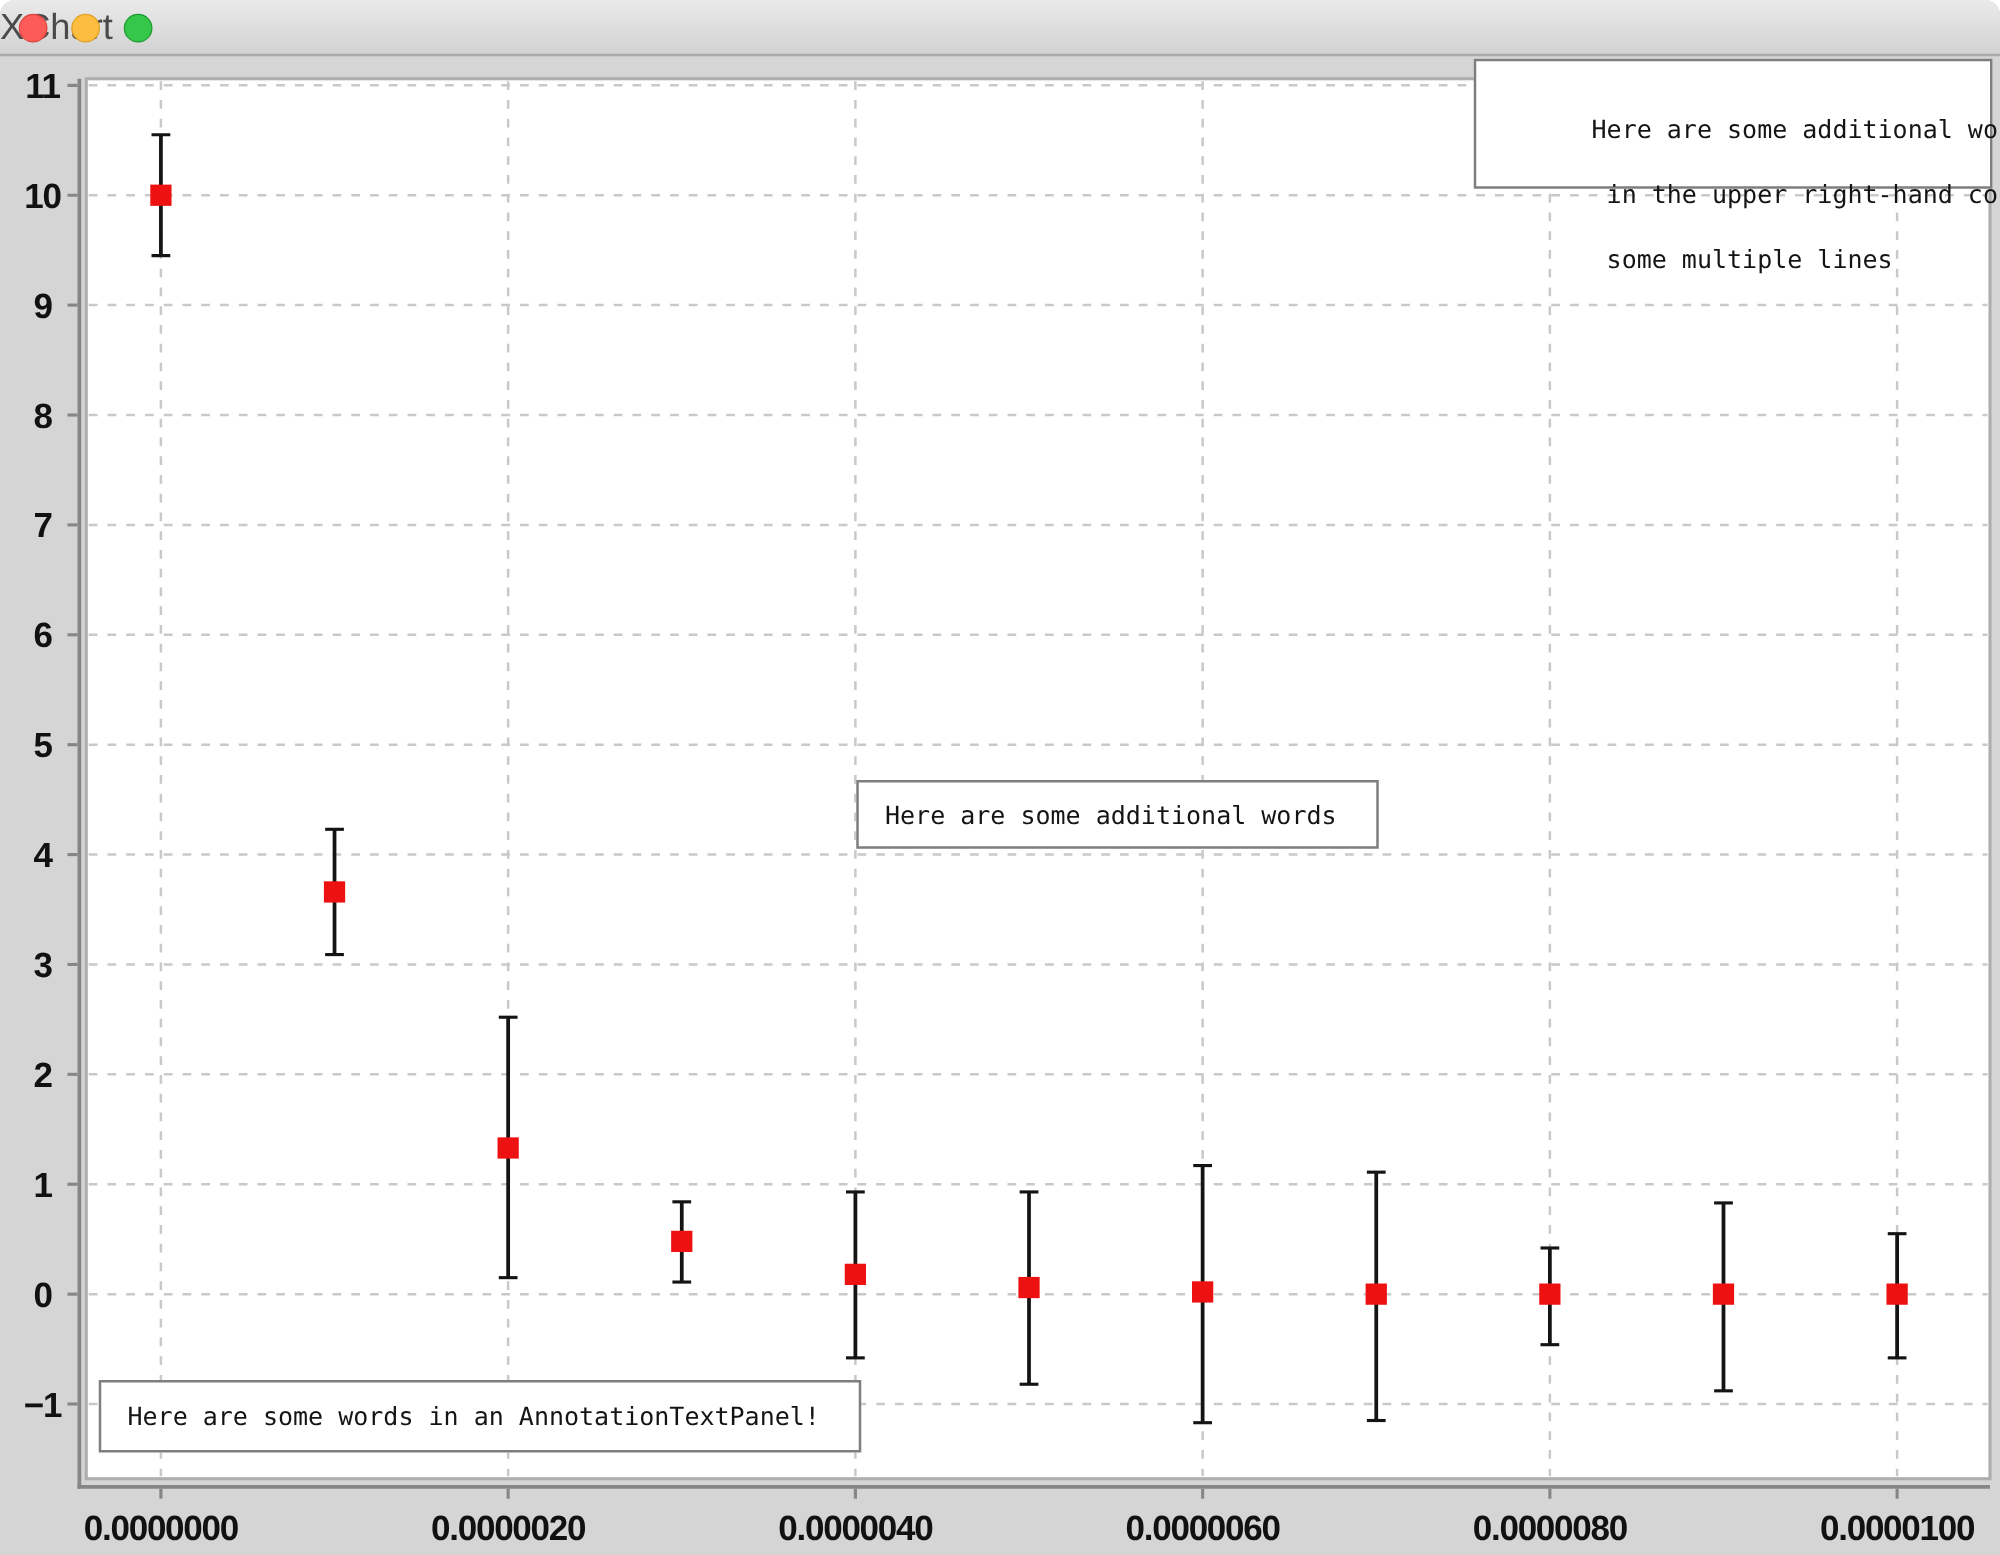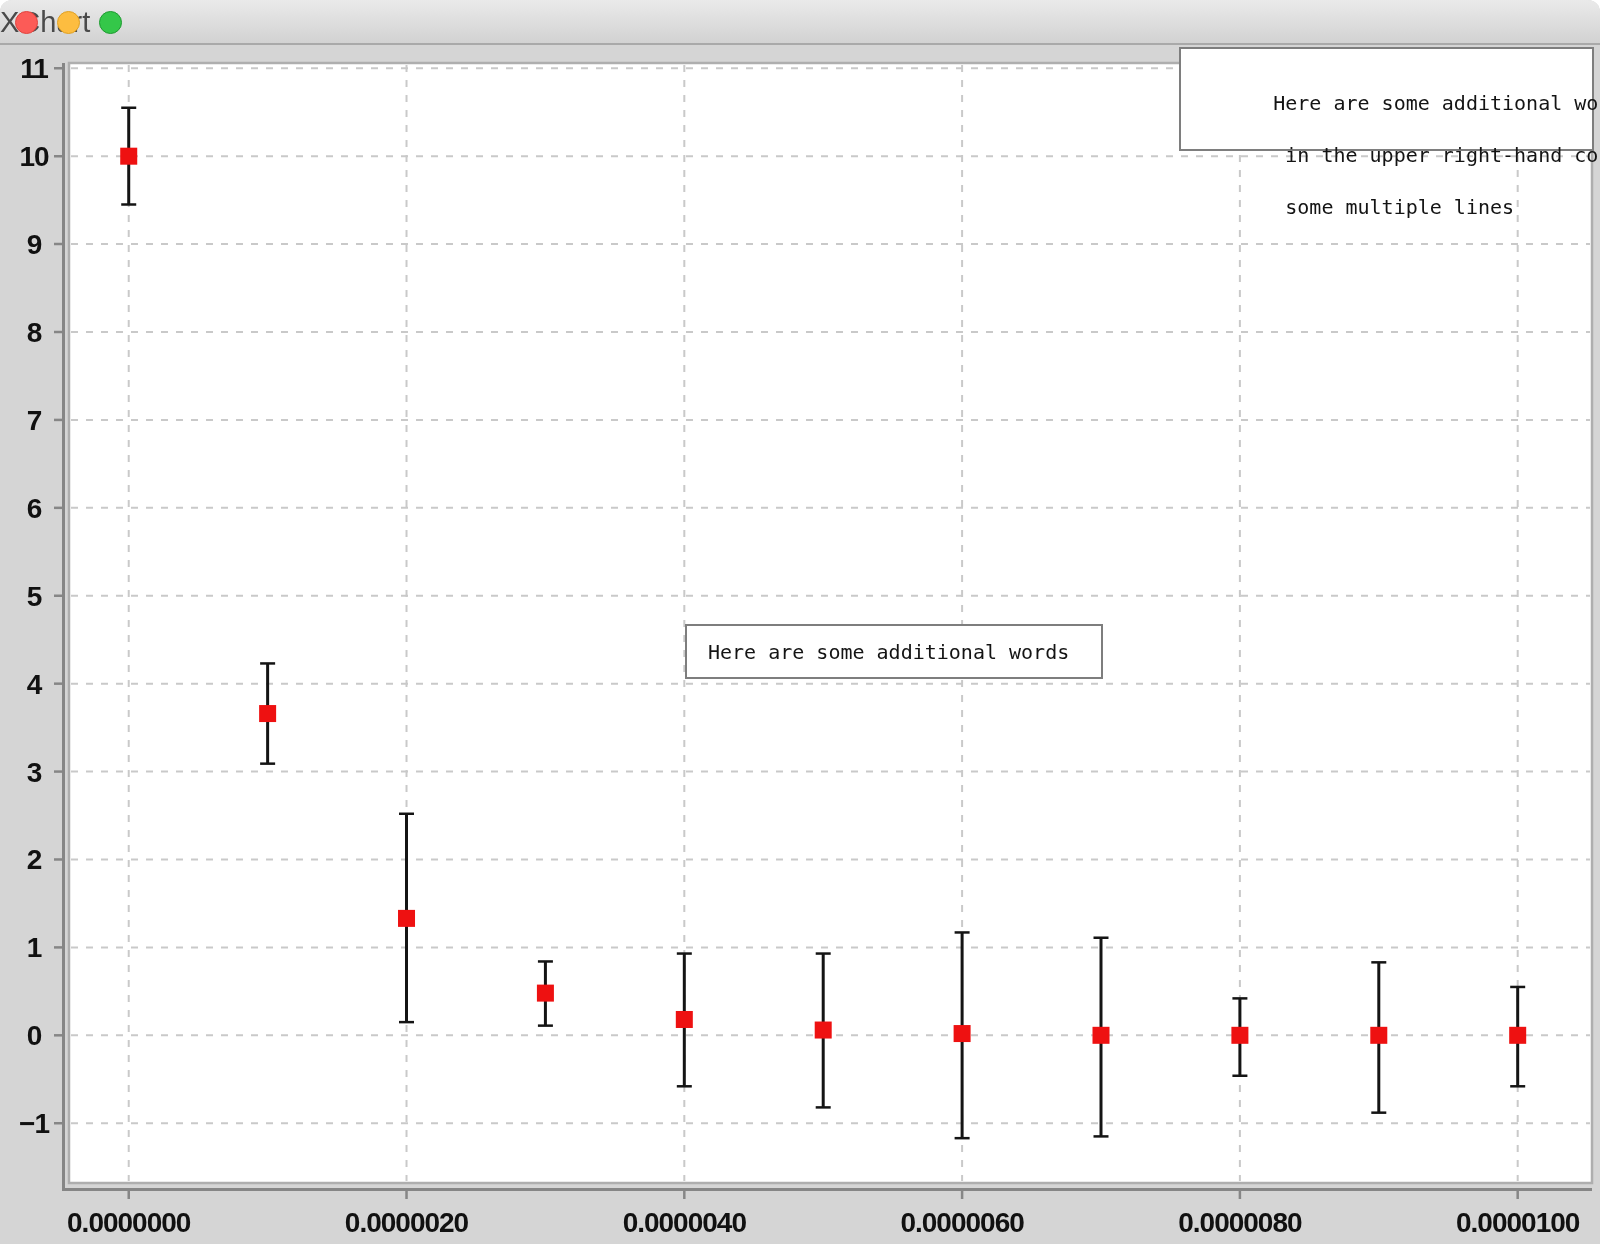--- a/index.html
+++ b/index.html
@@ -179,15 +179,18 @@
     <div class="anno anno-top-right">
       <span>Here are some additional words</span><br>
       <span> in the upper right-hand corner</span><br>
       <span> some multiple lines</span>
     </div>
 
     <div class="anno anno-middle">
       <span>Here are some additional words</span>
     </div>
 
+    <div class="anno anno-bottom-left">
+      <span>Here are some words in an AnnotationTextPanel!</span>
+    </div>
   </div>
 
 </div>
 
 </body></html>

